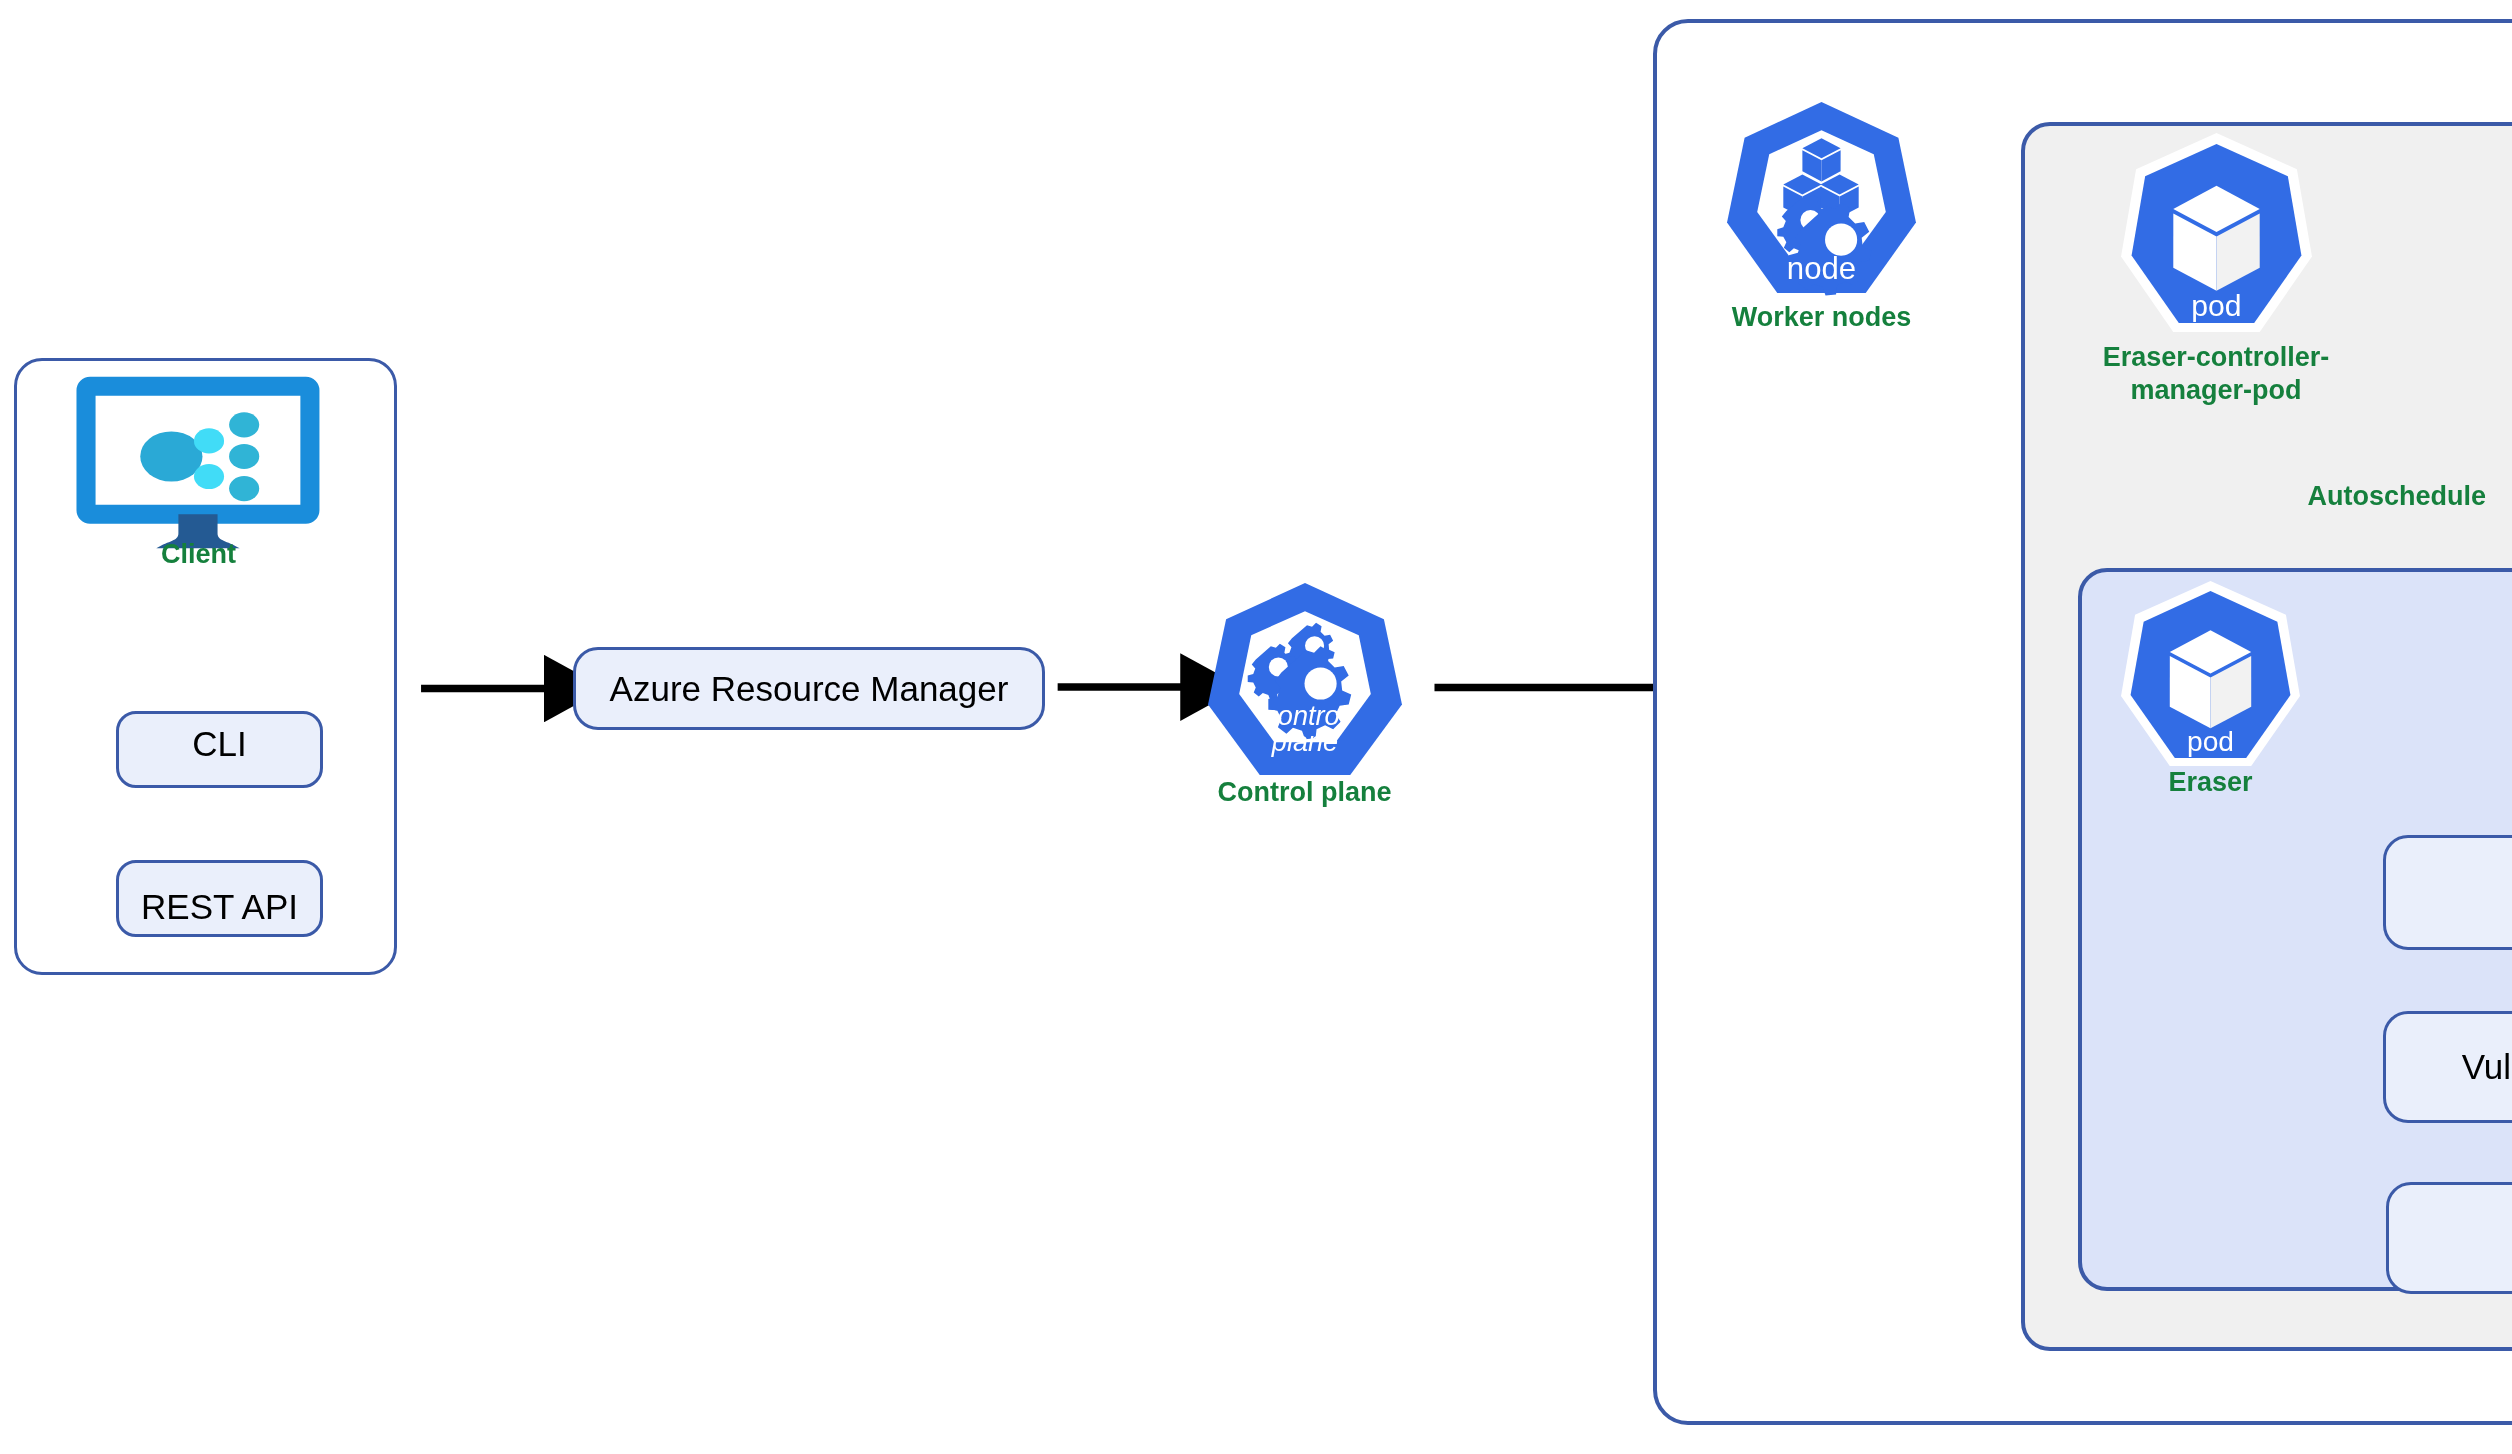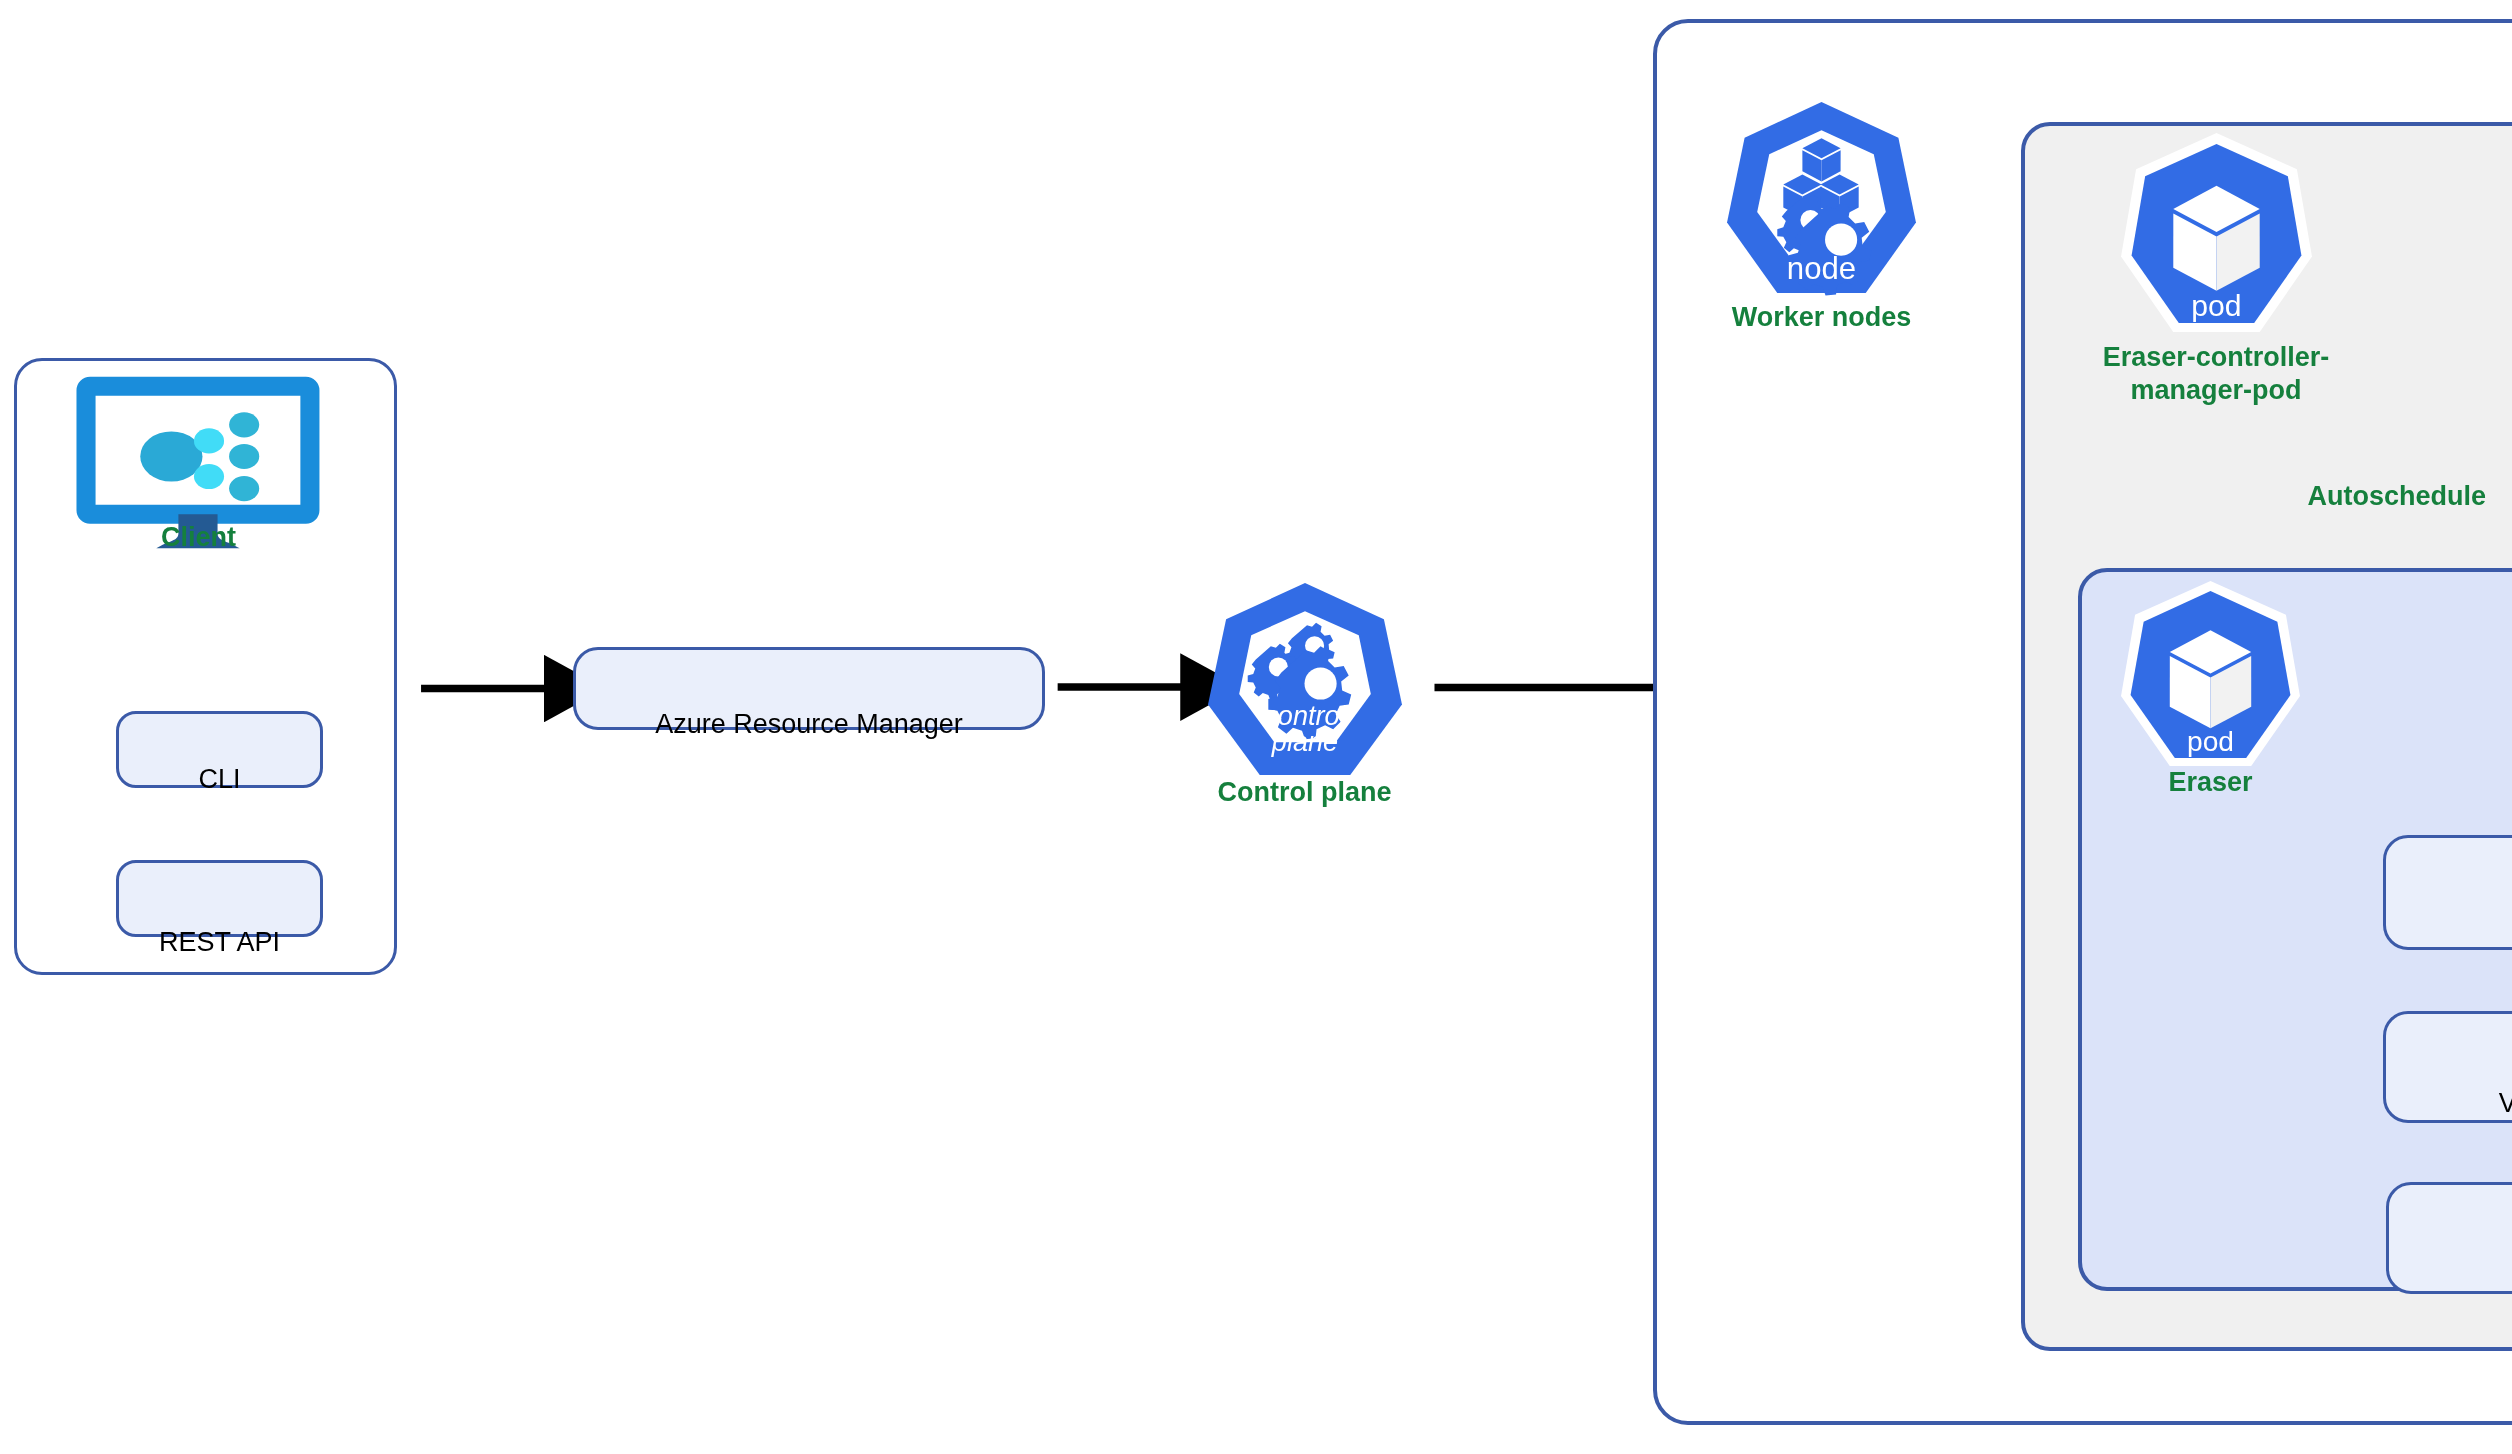--- a/index.html
+++ b/index.html
@@ -20,22 +20,22 @@
   .rbox.big{border-radius:35px;border-width:4px;}
 
   
   .lbl{
     position:absolute;text-align:center;color:#15803d;
     font-size:27px;line-height:1.22;white-space:nowrap;font-weight:bold;
   }
   .lbl.wrap{white-space:normal;}
   .boxlbl{
     position:absolute;display:flex;align-items:center;justify-content:center;
-    font-size:27px;color:#000;text-align:center;
-    left:0;top:0;width:100%;height:100%;pointer-events:none;margin-top:36px;
+    font-size:35px;color:#000;text-align:center;
+    left:0;top:0;width:100%;height:100%;pointer-events:none;
   }
   .boxwrap{position:absolute;}
 
   
   .k8s{position:absolute;}
   .k8s svg{display:block;overflow:visible;}
 
   
   .arrowlayer{position:absolute;left:0;top:0;width:3490px;height:1455px;pointer-events:none;}
 </style>
@@ -89,21 +89,21 @@
     <rect x="12" y="8" width="446" height="255" rx="8" fill="none" stroke="#1a8ddb" stroke-width="38"></rect>
     <ellipse cx="182" cy="148" rx="62" ry="50" fill="#2aa9d6"></ellipse>
     <ellipse cx="257" cy="117" rx="30" ry="25" fill="#41dcf7"></ellipse>
     <ellipse cx="257" cy="188" rx="30" ry="25" fill="#41dcf7"></ellipse>
     <ellipse cx="327" cy="85" rx="30" ry="25" fill="#30b4d6"></ellipse>
     <ellipse cx="327" cy="148" rx="30" ry="25" fill="#30b4d6"></ellipse>
     <ellipse cx="327" cy="212" rx="30" ry="25" fill="#30b4d6"></ellipse>
     <path d="M196 263 h78 v38 c0 16 18 14 44 30 h-166 c26 -16 44 -14 44 -30 z" fill="#245a93"></path>
   </svg>
 </div>
-<div class="lbl" style="left:0px;top:521px;width:397px;">Client</div>
+<div class="lbl" style="left:0px;top:538px;width:397px;">Client</div>
 
 <div class="boxwrap" style="left:116px;top:711px;width:207px;height:65px;">
   <div class="rbox fill-lav" style="left:0;top:0;width:207px;height:77px;border-radius:20px;"></div>
   <div class="boxlbl">CLI</div>
 </div>
 
 <div class="boxwrap" style="left:116px;top:860px;width:207px;height:93px;">
   <div class="rbox fill-lav" style="left:0;top:0;width:207px;height:77px;border-radius:20px;"></div>
   <div class="boxlbl">REST API</div>
 </div>

